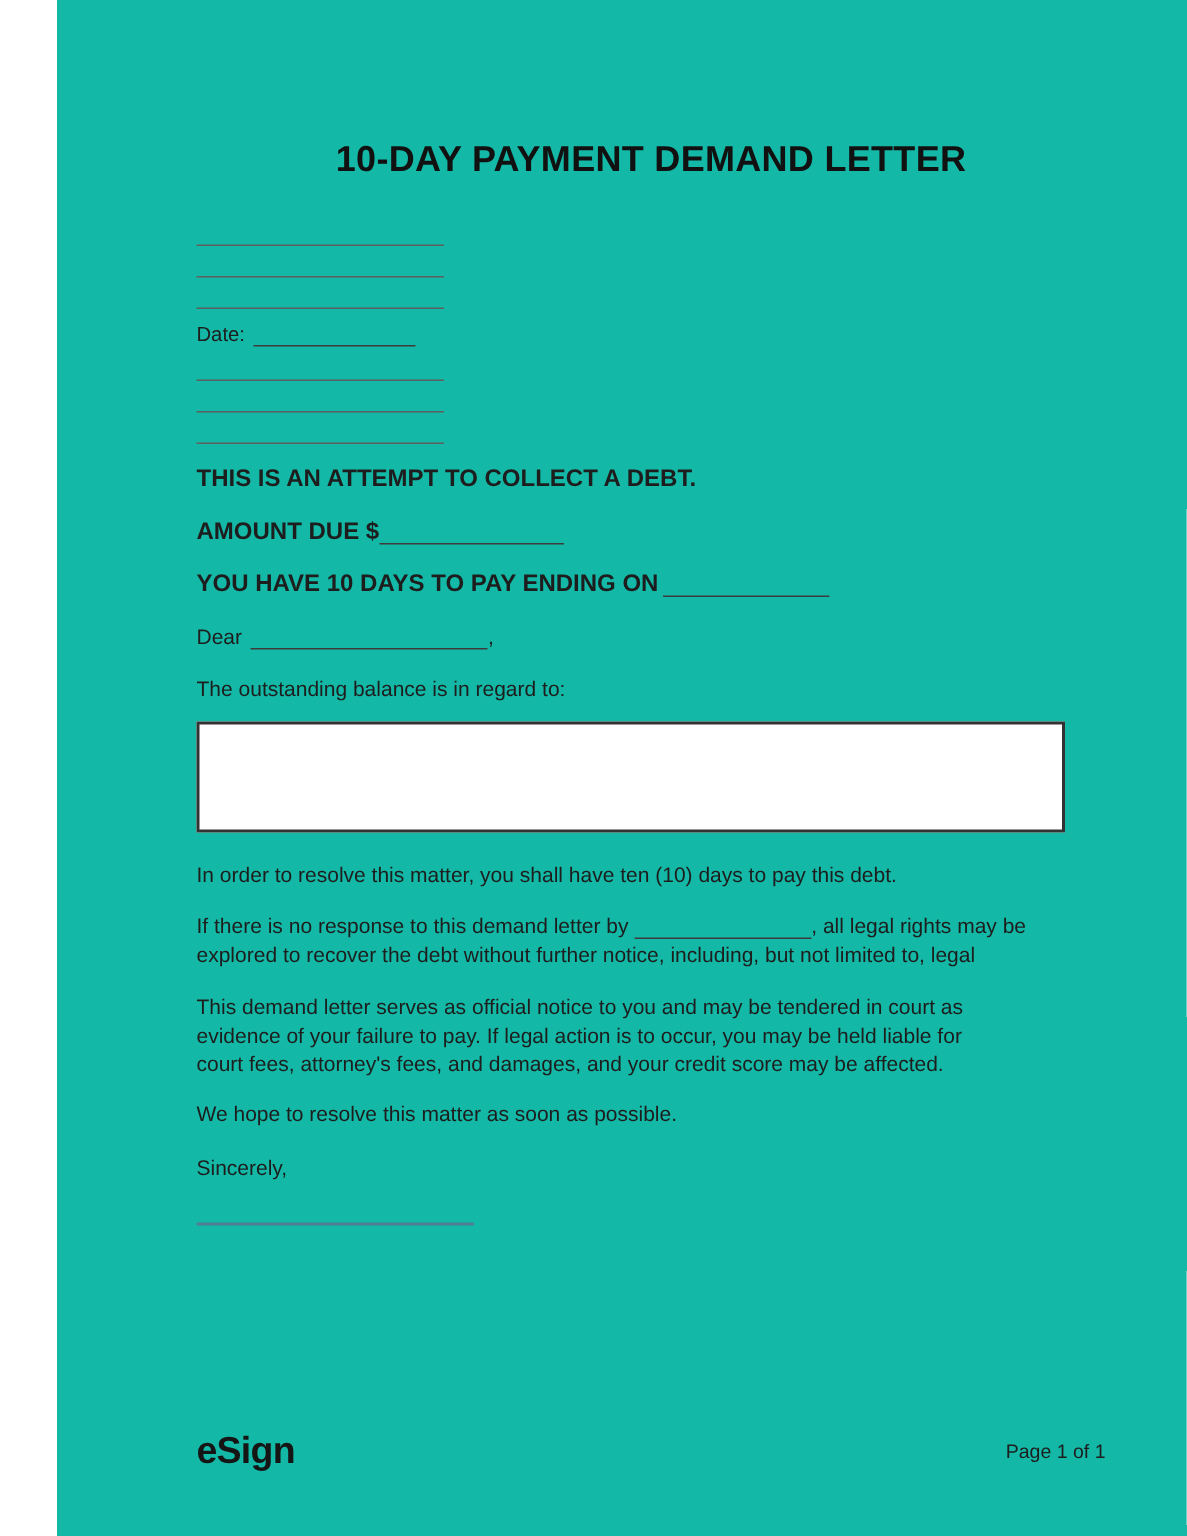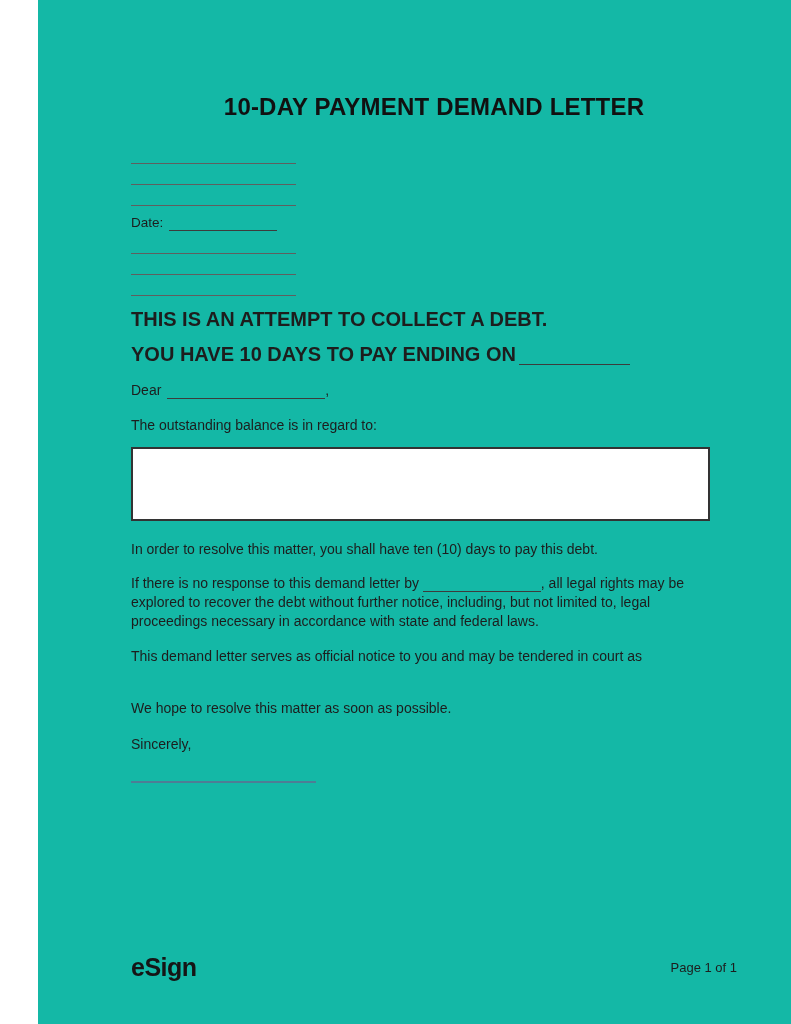--- a/index.html
+++ b/index.html
@@ -45,21 +45,21 @@
     padding-top: 7px;
     font-size: 13.5px;
     line-height: 19px;
   }
   .blank {
     display: inline-block;
     height: 0;
     border-bottom: 1px solid #3c3c3c;
     vertical-align: -4px;
   }
-  .bold { font-weight: 700; font-size: 20px; }
+  .bold { font-weight: 700; font-size: 16px; }
   .m14 { margin-top: 14px; }
   .m15 { margin-top: 15px; }
   .m17 { margin-top: 17px; }
   .m18 { margin-top: 18px; }
   .m19 { margin-top: 19px; }
   .bw-date     { width: 108px; margin-left: 2px; }
   .bw-amount   { width: 123px; }
   .bw-deadline { width: 111px; margin-left: 3px; }
   .bw-name     { width: 158px; margin-left: 2px; }
   .bw-creditor { width: 183px; margin-left: 6px; }
@@ -111,37 +111,38 @@
       <div class="date-row"><span>Date:</span>
         <span class="blank bw-date"></span>
       </div>
       <div class="addr-line"></div>
       <div class="addr-line"></div>
       <div class="addr-line"></div>
     </div>
 
     <p class="bold m14">THIS IS AN ATTEMPT TO COLLECT A DEBT.</p>
 
+    <p class="bold"><span>AMOUNT DUE $</span><span class="blank bw-amount"></span></p>
 
     <p class="bold"><span>YOU HAVE 10 DAYS TO PAY ENDING ON</span><span class="blank bw-deadline"></span></p>
 
     <p><span>Dear</span>
       <span class="blank bw-name"></span><span>,</span></p>
 
 
     <p>The outstanding balance is in regard to:</p>
 
     <div class="regard-box"></div>
 
     <p class="m19">In order to resolve this matter, you shall have ten (10) days to pay this debt.</p>
 
     <p class="m15"><span>If there is no response to this demand letter by</span>
-      <span class="blank bw-response"></span><span>, all legal rights may be</span><br><span>explored to recover the debt without further notice, including, but not limited to, legal</span><br><span>proceedings necessary in accordance with state and federal laws.</span></p>
+      <span class="blank bw-response"></span><span>, all legal rights may be</span><br><span>explored to recover the debt without further notice, including, but not limited to, legal</span><br></p>
 
-    <p><span>This demand letter serves as official notice to you and may be tendered in court as</span><br><br></p>
+    <p><span>This demand letter serves as official notice to you and may be tendered in court as</span><br><span>evidence of your failure to pay. If legal action is to occur, you may be held liable for</span><br><span>court fees, attorney's fees, and damages, and your credit score may be affected.</span></p>
 
     <p class="m14">We hope to resolve this matter as soon as possible.</p>
 
     <p class="m17">Sincerely,</p>
 
     <div class="signature-line" style="border-bottom-color: rgb(78, 125, 149);"></div>
   </div>
 
   <div class="footer">
     <div class="brand">eSign</div>

